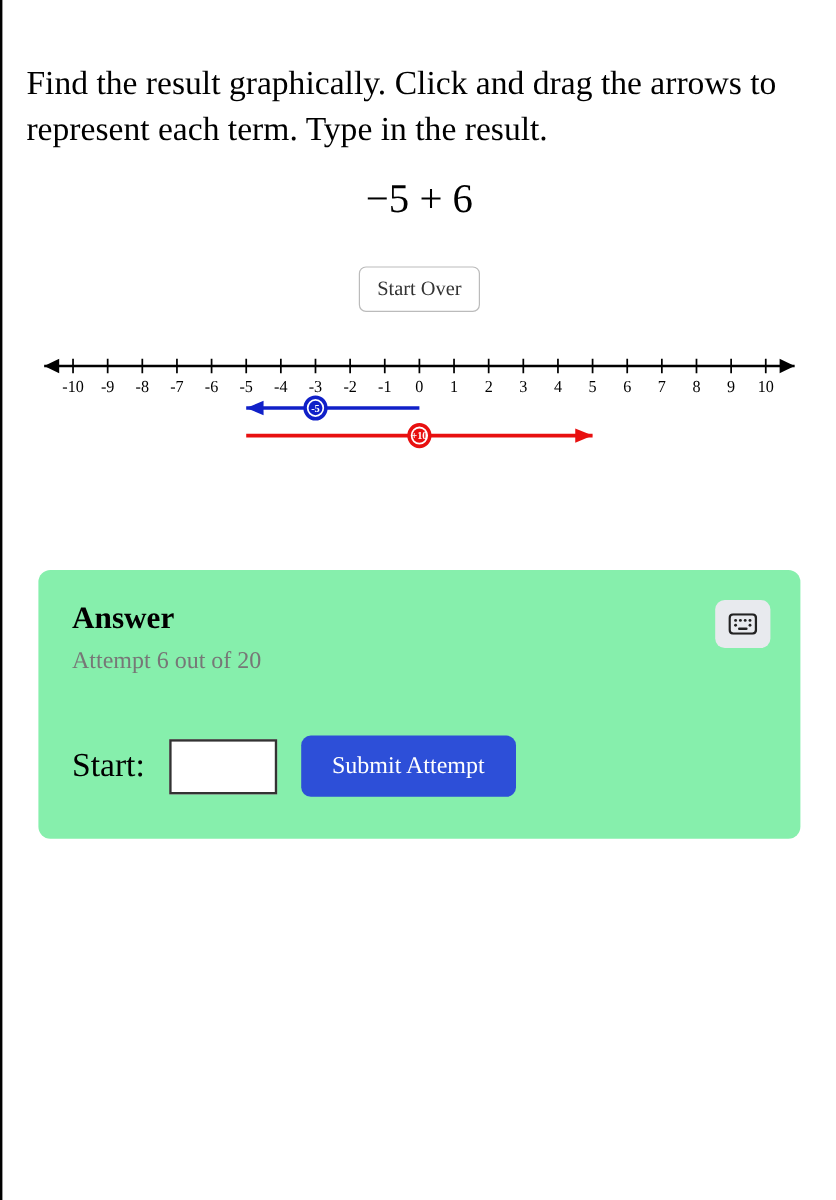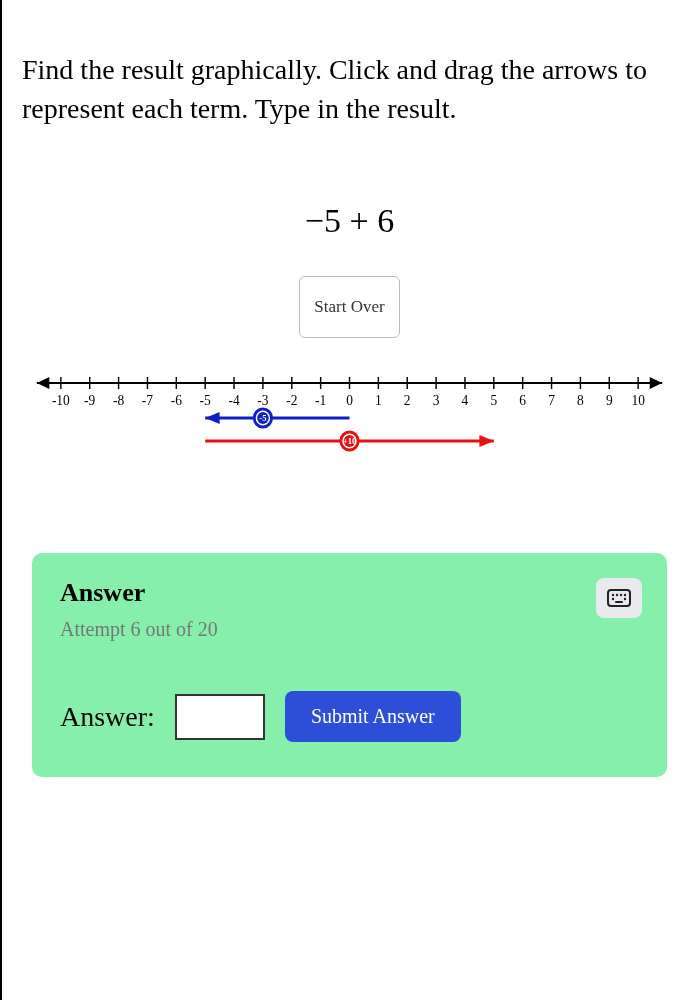--- a/index.html
+++ b/index.html
@@ -16,36 +16,36 @@
       overflow: hidden;
       border-left: 2px solid #000;
     }
     .content {
       padding: 10px 20px 0 20px;
     }
     .instruction {
       font-size: 28px;
       line-height: 1.4;
       margin-top: 40px;
-      margin-bottom: 74px;
+      margin-bottom: 20px;
     }
     .expression {
       text-align: center;
       font-size: 34px;
       font-family: 'Cambria Math', 'STIX', Georgia, serif;
       margin-bottom: 36px;
     }
     .start-over-wrap {
       text-align: center;
       margin-bottom: 25px;
     }
     .start-over-btn {
       font-family: Georgia, serif;
       font-size: 17px;
-      padding: 20px 14px;
+      padding: 8px 14px;
       border: 1px solid #bbb;
       border-radius: 6px;
       background: #fff;
       cursor: pointer;
       color: #333;
     }
     .numberline-container {
       position: relative;
       height: 130px;
       margin: 0 10px 60px 10px;
@@ -266,19 +266,19 @@
         <circle cx="14" cy="6" r="1.2" fill="#222"></circle>
         <circle cx="18" cy="6" r="1.2" fill="#222"></circle>
         <circle cx="6" cy="10" r="1.2" fill="#222"></circle>
         <circle cx="18" cy="10" r="1.2" fill="#222"></circle>
         <rect x="8" y="12" width="8" height="2" rx="1" fill="#222"></rect>
       </svg>
     </div>
     <div class="answer-header">Answer</div>
     <div class="attempt-text">Attempt 6 out of 20</div>
     <div class="answer-row">
-      <span class="answer-label">Answer:</span>
+      <span class="answer-label">Start:</span>
       <input class="answer-input" type="text" value="" style="">
-      <button class="submit-btn">Submit Answer</button>
+      <button class="submit-btn">Submit Attempt</button>
     </div>
   </div>
 
 </div>
 
 </body></html>

